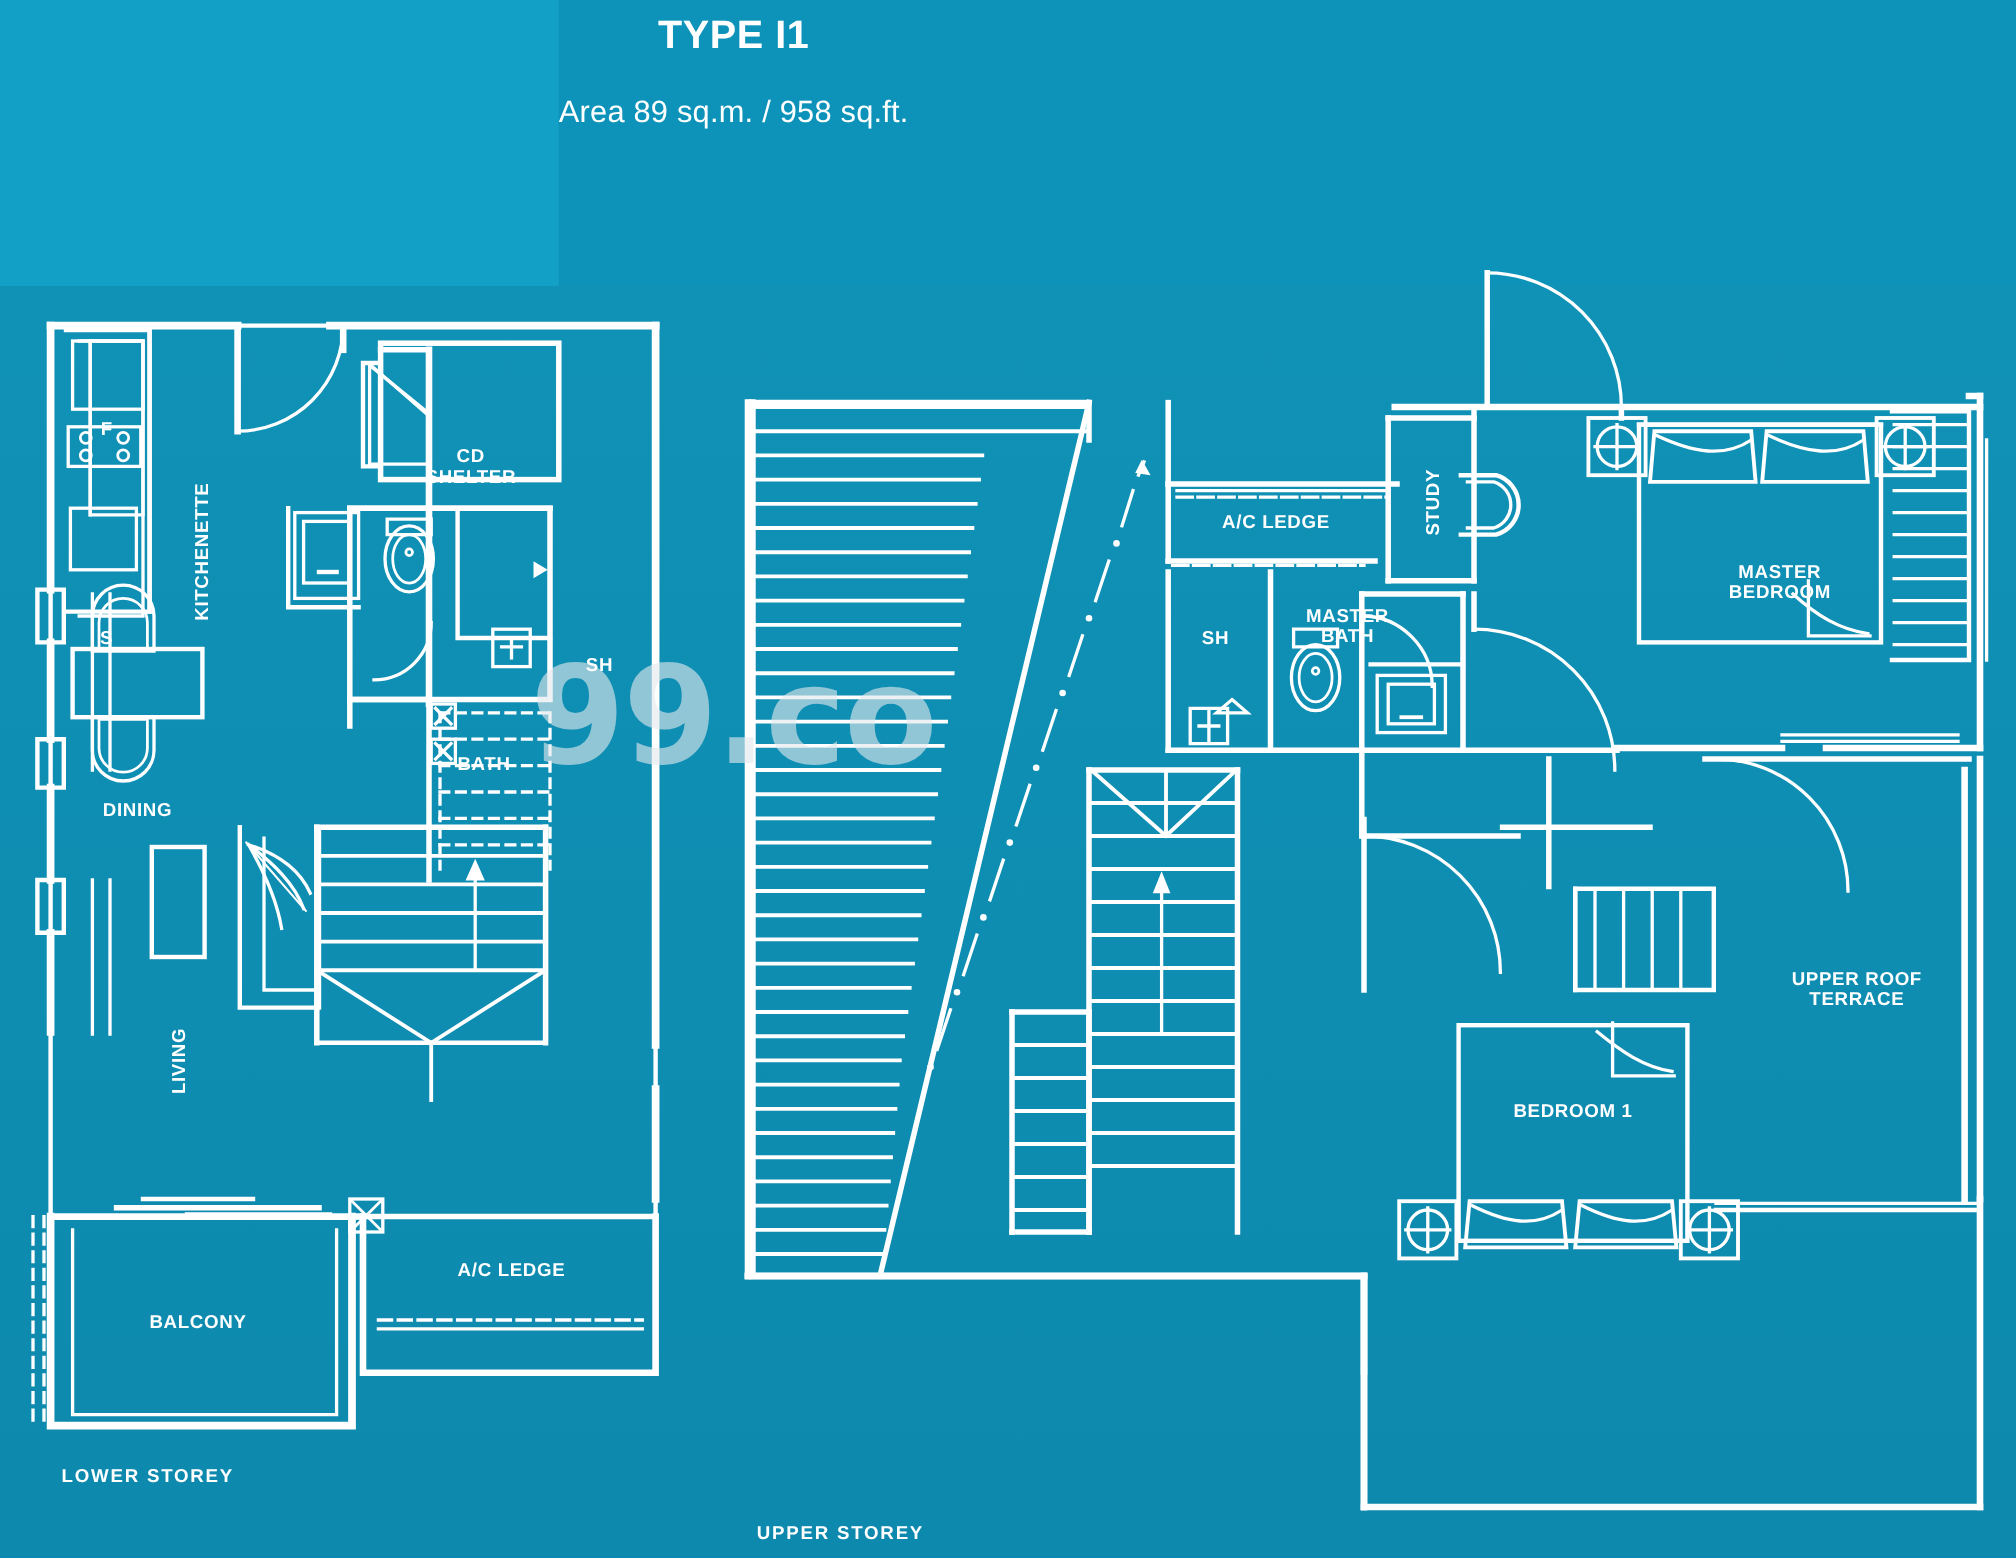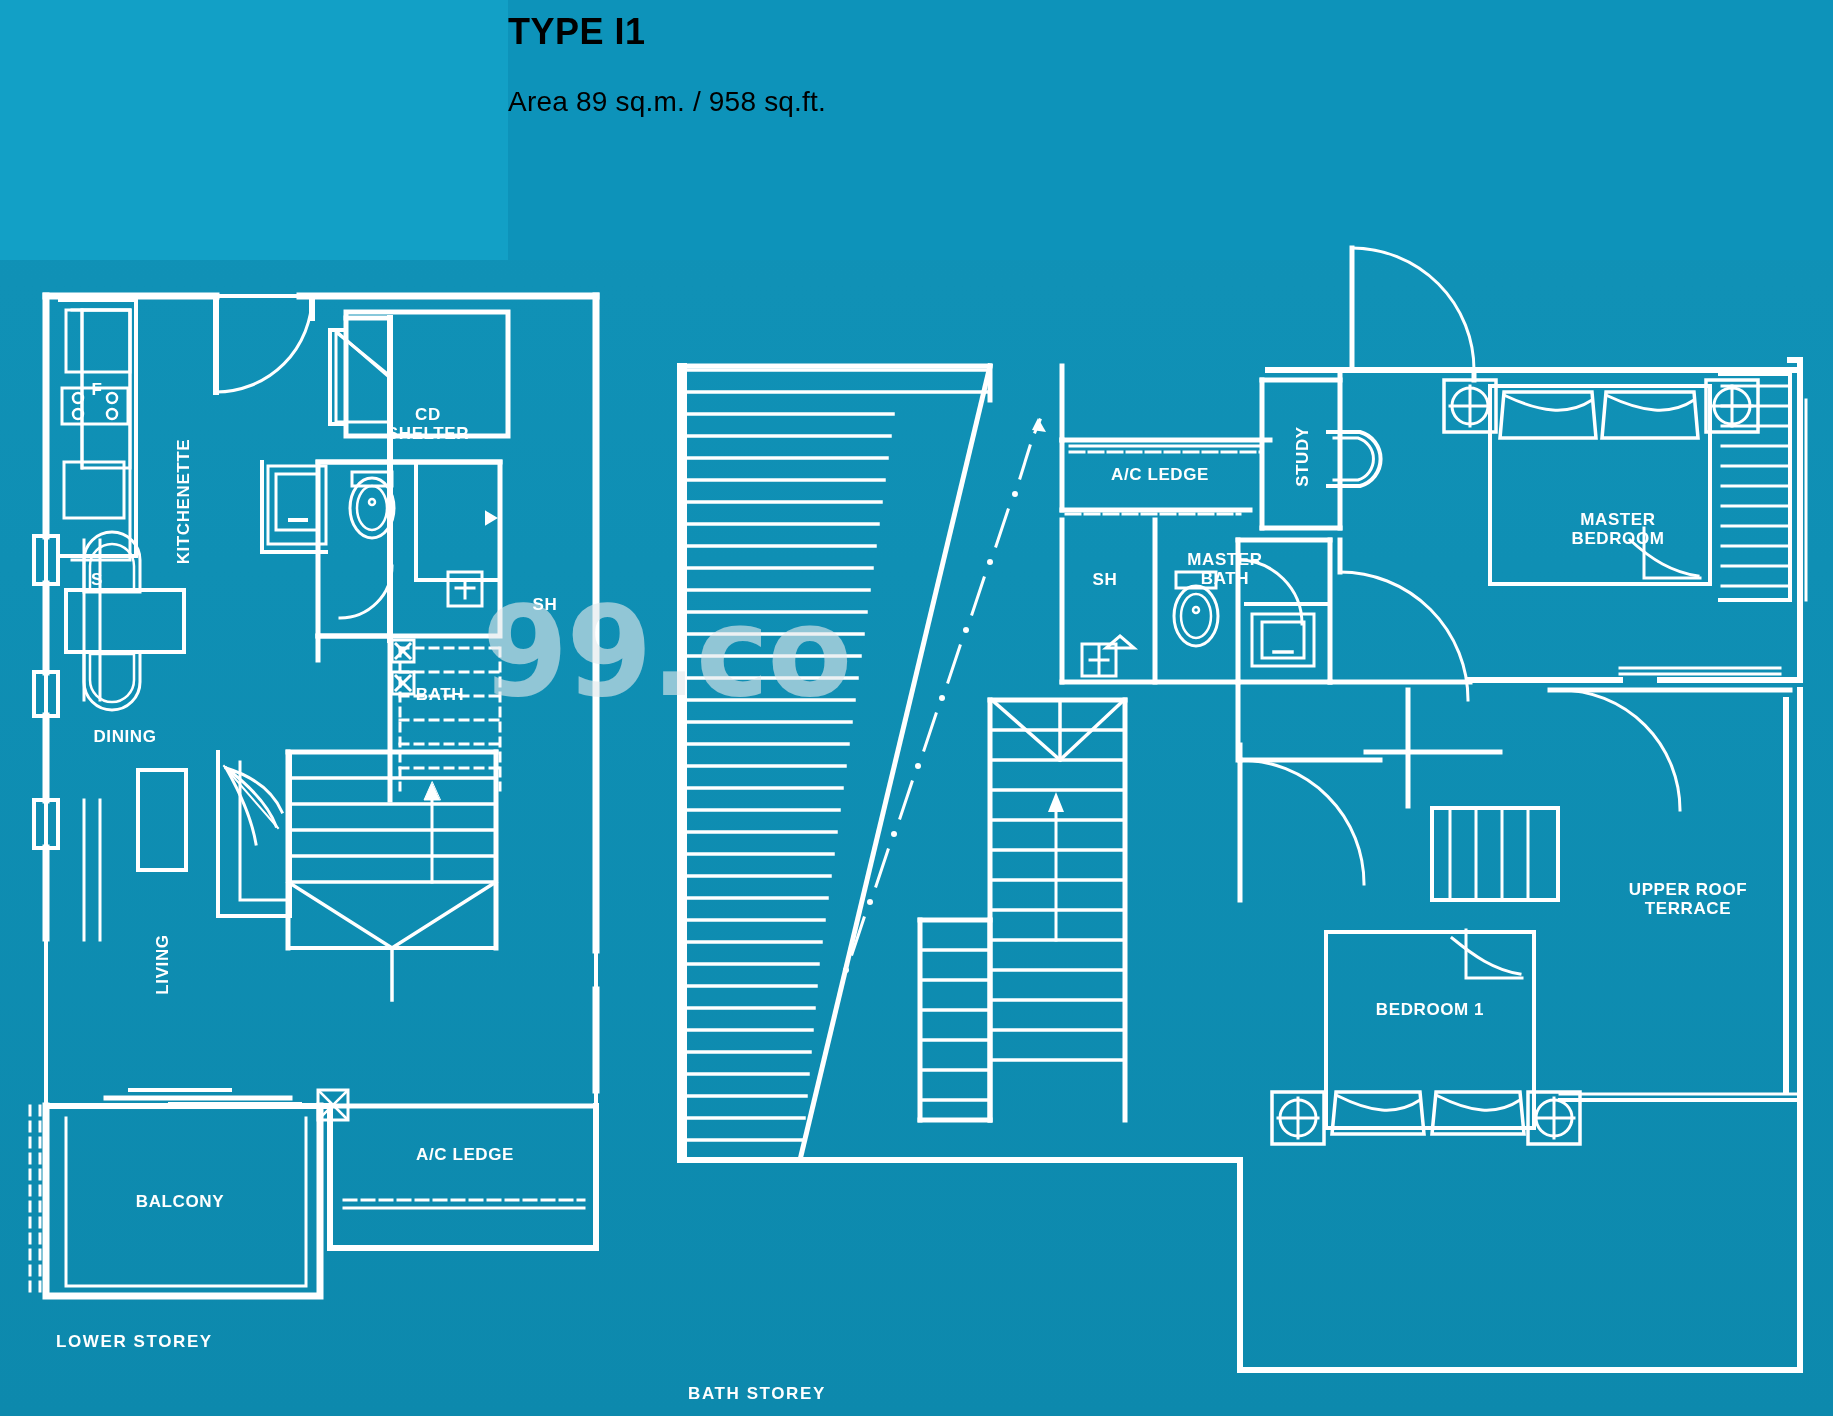--- a/index.html
+++ b/index.html
@@ -28,21 +28,22 @@
     left: 508px;
     top: 0;
     width: 1325px;
     height: 260px;
     background: #0d93ba;
   }
   #title-wrap {
     position: absolute;
     left: 508px;
     top: 14px;
-    color: #000000;
+    color: #ffffff;
+    text-align: center;
   }
   #plan-title {
     font-size: 36px;
     font-weight: bold;
     letter-spacing: 0.5px;
     margin: 0 0 36px 0;
     line-height: 1;
   }
   #unit-line {
     font-size: 28px;
@@ -520,13 +521,13 @@
 <div class="lbl" style="left:1080px; top:570px; width:50px;">SH</div>
 <div class="lbl" style="left:1160px; top:550px; width:130px;">MASTER
 BATH</div>
 <div class="lbl" style="left:1538px; top:510px; width:160px;">MASTER
 BEDROOM</div>
 <div class="lbl" style="left:1330px; top:1000px; width:200px;">BEDROOM 1</div>
 <div class="lbl" style="left:1598px; top:880px; width:180px;">UPPER ROOF
 TERRACE</div>
 
 <div class="storey-lbl" style="left:56px; top:1332px;">LOWER STOREY</div>
-<div class="storey-lbl" style="left:688px; top:1384px;">BATH STOREY</div>
+<div class="storey-lbl" style="left:688px; top:1384px;">UPPER STOREY</div>
 
 </body></html>

